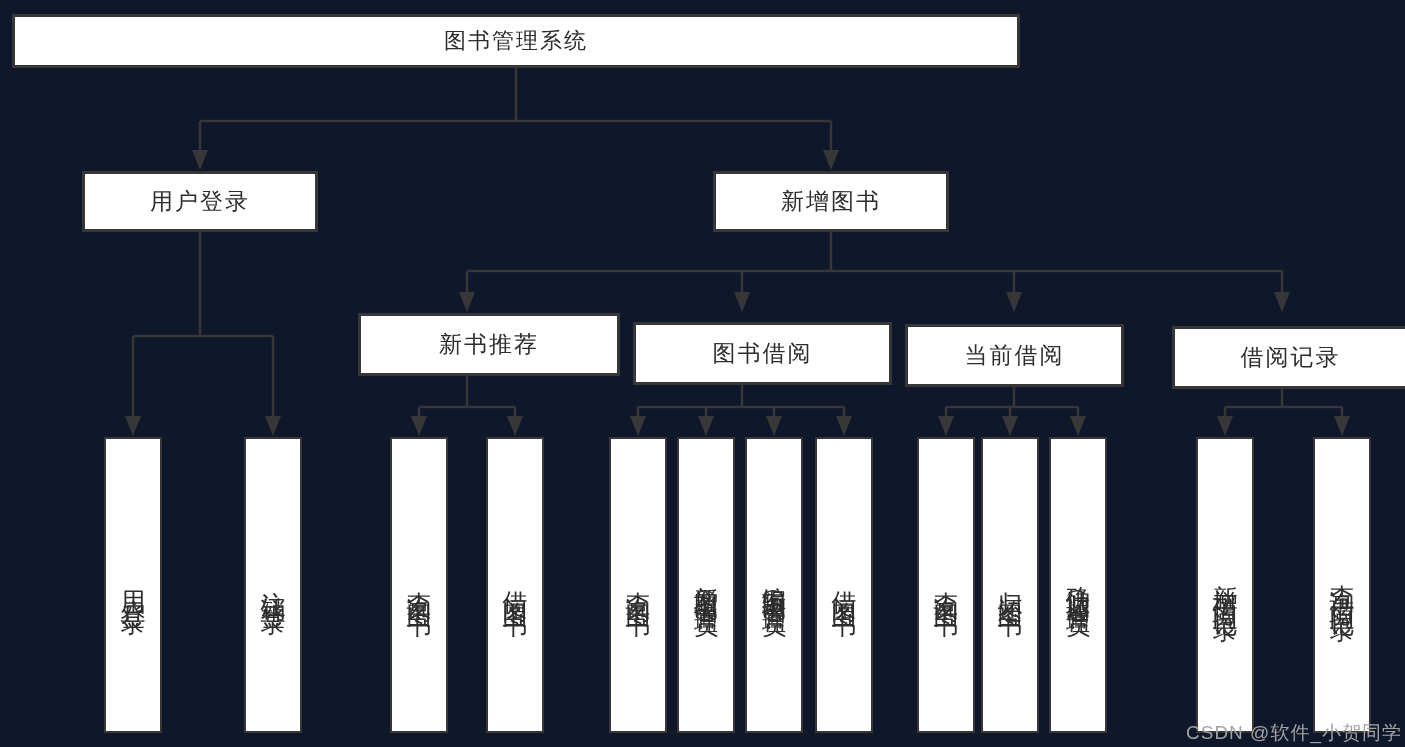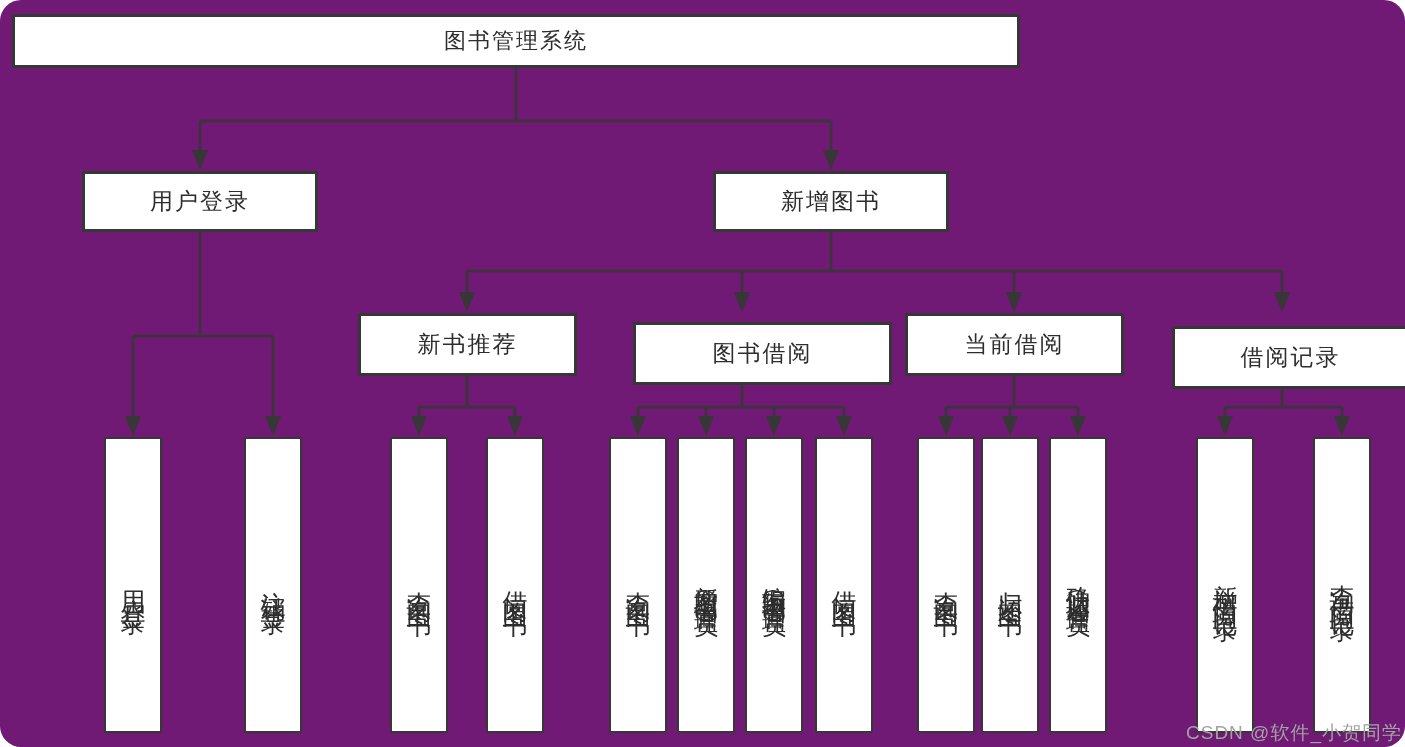--- a/index.html
+++ b/index.html
@@ -5,23 +5,22 @@
   html, body {
     margin: 0;
     padding: 0;
     background: #ffffff;
     font-family: "Liberation Sans", "DejaVu Sans", sans-serif;
   }
   .canvas {
     position: relative;
     width: 1405px;
     height: 747px;
-    background: #701a75;
+    background: #0f172a;
     overflow: hidden;
-    border-radius: 21px;
   }
   .wires {
     position: absolute;
     left: 0;
     top: 0;
     z-index: 1;
   }
   .node {
     position: absolute;
     box-sizing: border-box;
@@ -118,27 +117,27 @@
     <span>图书管理系统</span>
   </div>
 
   <div class="node branch" style="left:82px; top:171px; width:236px; height:61px;">
     <span>用户登录</span>
   </div>
   <div class="node branch" style="left:713px; top:171px; width:236px; height:61px;">
     <span>新增图书</span>
   </div>
 
-  <div class="node branch" style="left:358px; top:313px; width:219px; height:63px;">
+  <div class="node branch" style="left:358px; top:313px; width:262px; height:63px;">
     <span>新书推荐</span>
   </div>
   <div class="node branch" style="left:633px; top:322px; width:259px; height:63px;text-align:right;">
     <span>图书借阅</span>
   </div>
-  <div class="node branch" style="left:905px; top:313px; width:219px; height:63px;text-align:right;">
+  <div class="node branch" style="left:905px; top:324px; width:219px; height:63px;text-align:right;">
     <span>当前借阅</span>
   </div>
   <div class="node branch" style="left:1172px; top:326px; width:237px; height:63px;">
     <span>借阅记录</span>
   </div>
 
   <div class="node leaf" style="left:104px;">
     <span>用户登录</span>
   </div>
   <div class="node leaf" style="left:244px;">

